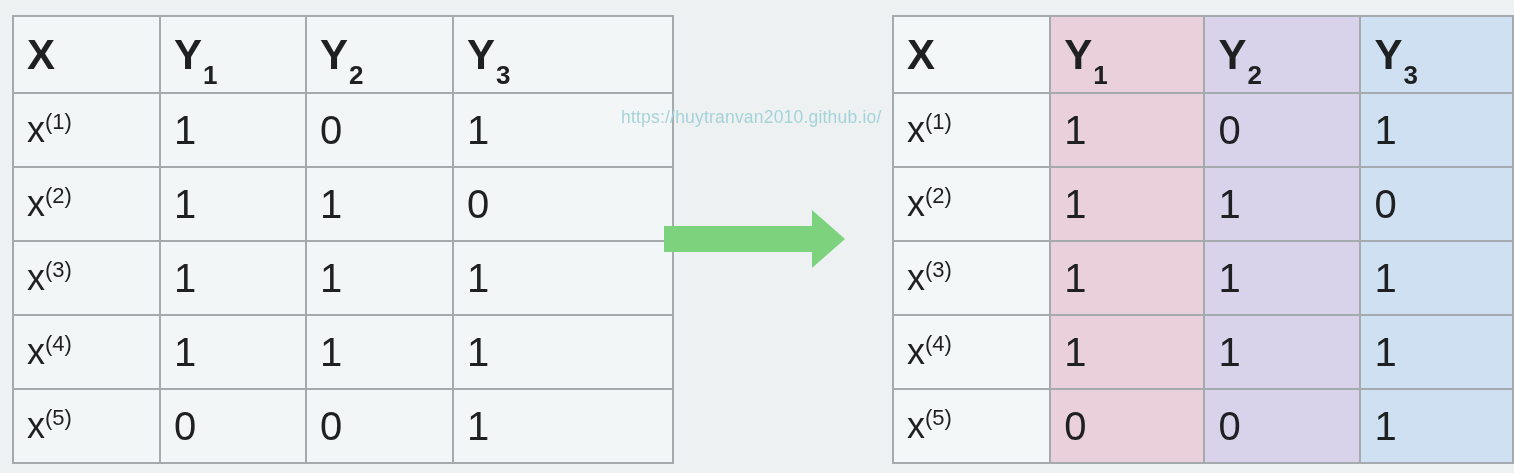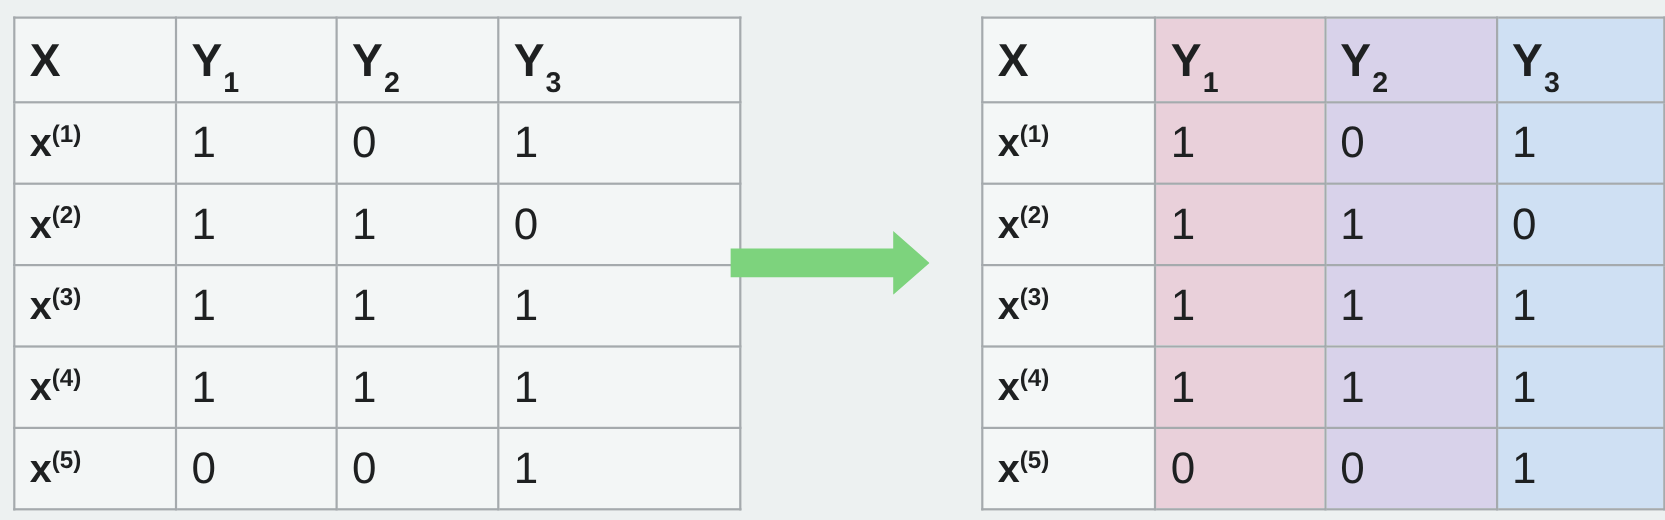--- a/index.html
+++ b/index.html
@@ -26,21 +26,21 @@
     text-align: left;
     vertical-align: middle;
     color: #1e2021;
     overflow: hidden;
     white-space: nowrap;
   }
   .dtable thead tr { height: 77px; }
   .dtable tbody tr { height: 74px; }
   .dtable th { font-size: 42px; font-weight: bold; }
   .dtable th .sub { font-size: 26px; position: relative; top: 15px; margin-left: 1px; }
-  .dtable td.rowlabel { font-size: 36px; font-weight: bold; }
+  .dtable td.rowlabel { font-size: 36px; font-weight: normal; }
   .dtable td.rowlabel .sup { font-size: 22px; position: relative; top: -13px; }
   .dtable td.val { font-size: 40px; font-weight: normal; }
   
   #left-table  th:nth-child(1) { width: 132px; }
   #left-table  th:nth-child(2) { width: 131px; }
   #left-table  th:nth-child(3) { width: 132px; }
   #left-table  th:nth-child(4) { width: 205px; }
   #right-table th:nth-child(1) { width: 153px; }
   #right-table th:nth-child(2) { width: 150px; }
   #right-table th:nth-child(3) { width: 152px; }
@@ -100,20 +100,21 @@
         </tr>
         <tr>
           <td class="rowlabel" style="background: rgb(243, 246, 246);"><span>x</span><span class="sup">(5)</span></td>
           <td class="val" style="background: rgb(243, 246, 246);">0</td>
           <td class="val" style="background: rgb(243, 246, 246);">0</td>
           <td class="val" style="background: rgb(243, 246, 246);">1</td>
         </tr>
       </tbody>
     </table>
 
+  <div class="watermark" style="color: rgb(166, 211, 217);">https://huytranvan2010.github.io/</div>
 
   <svg class="arrow-svg" width="181" height="58" viewBox="0 0 181 58" aria-hidden="true">
     <polygon id="arrow-shape" points="0,16 148,16 148,0 181,29 148,58 148,42 0,42" fill="#7dd37d"></polygon>
   </svg>
 
   <table id="right-table" class="dtable">
       <thead>
         <tr>
           <th style="background: rgb(244, 247, 247);"><span>X</span></th>
           <th style="background: rgb(233, 208, 218);"><span>Y</span><span class="sub">1</span></th>

